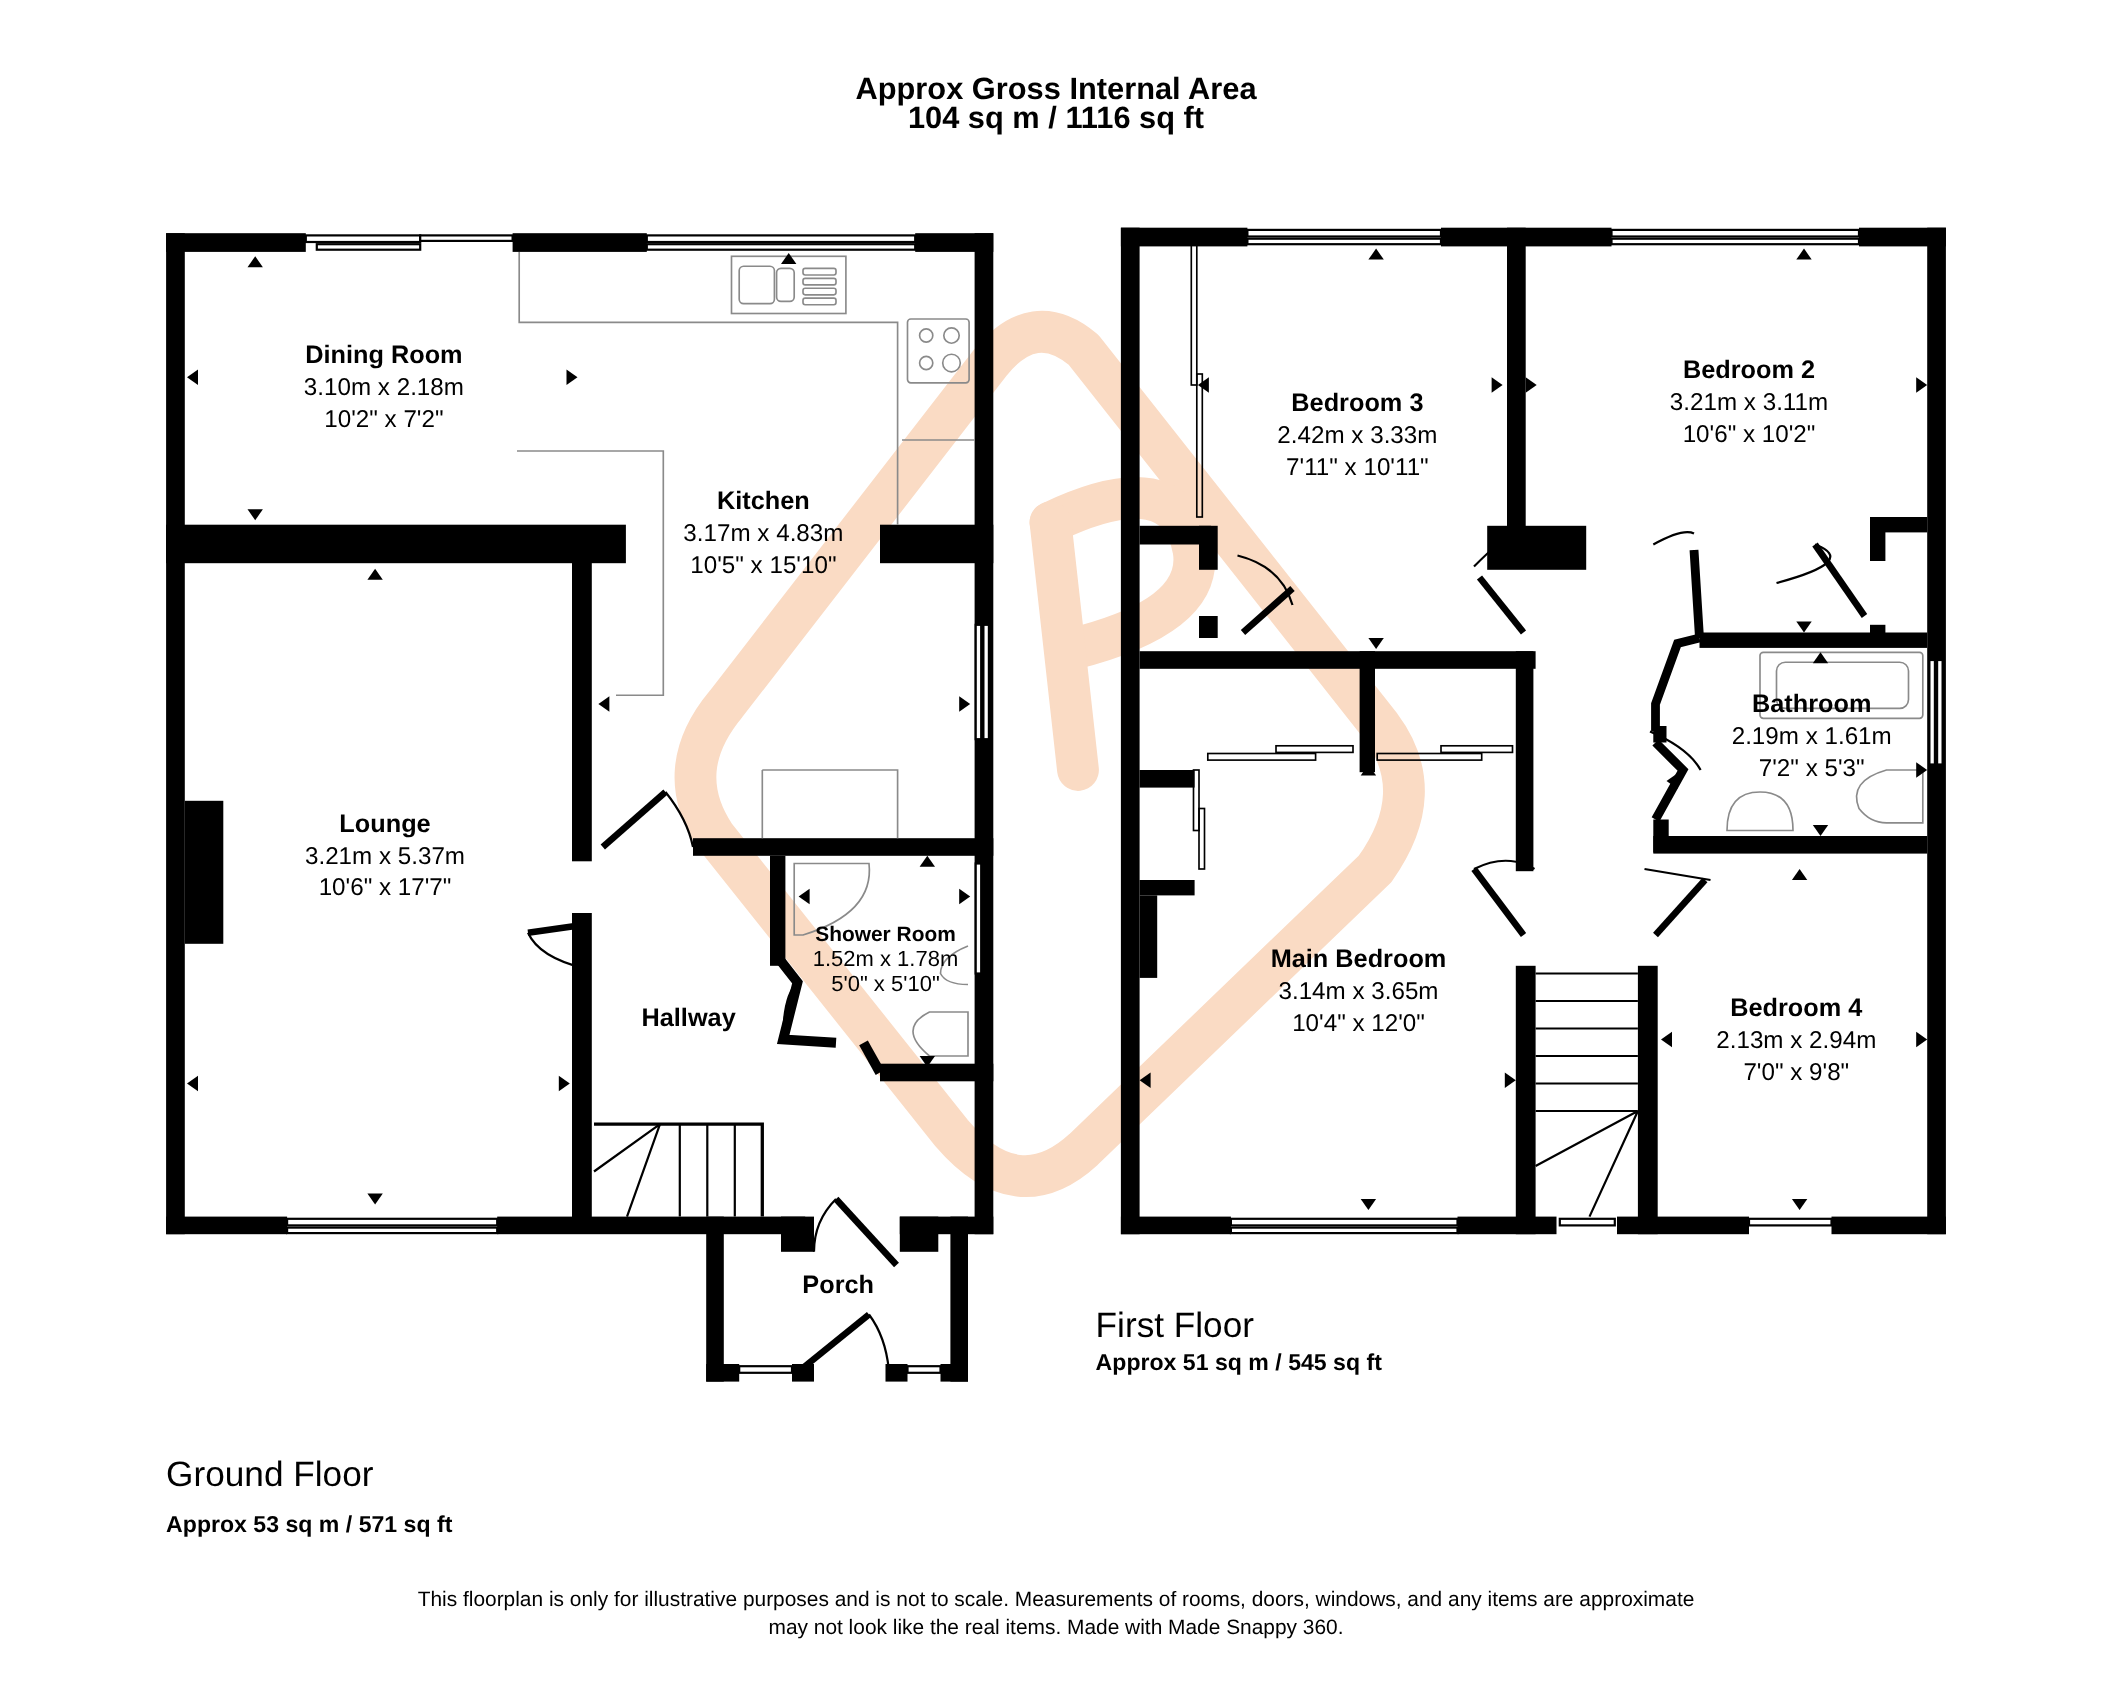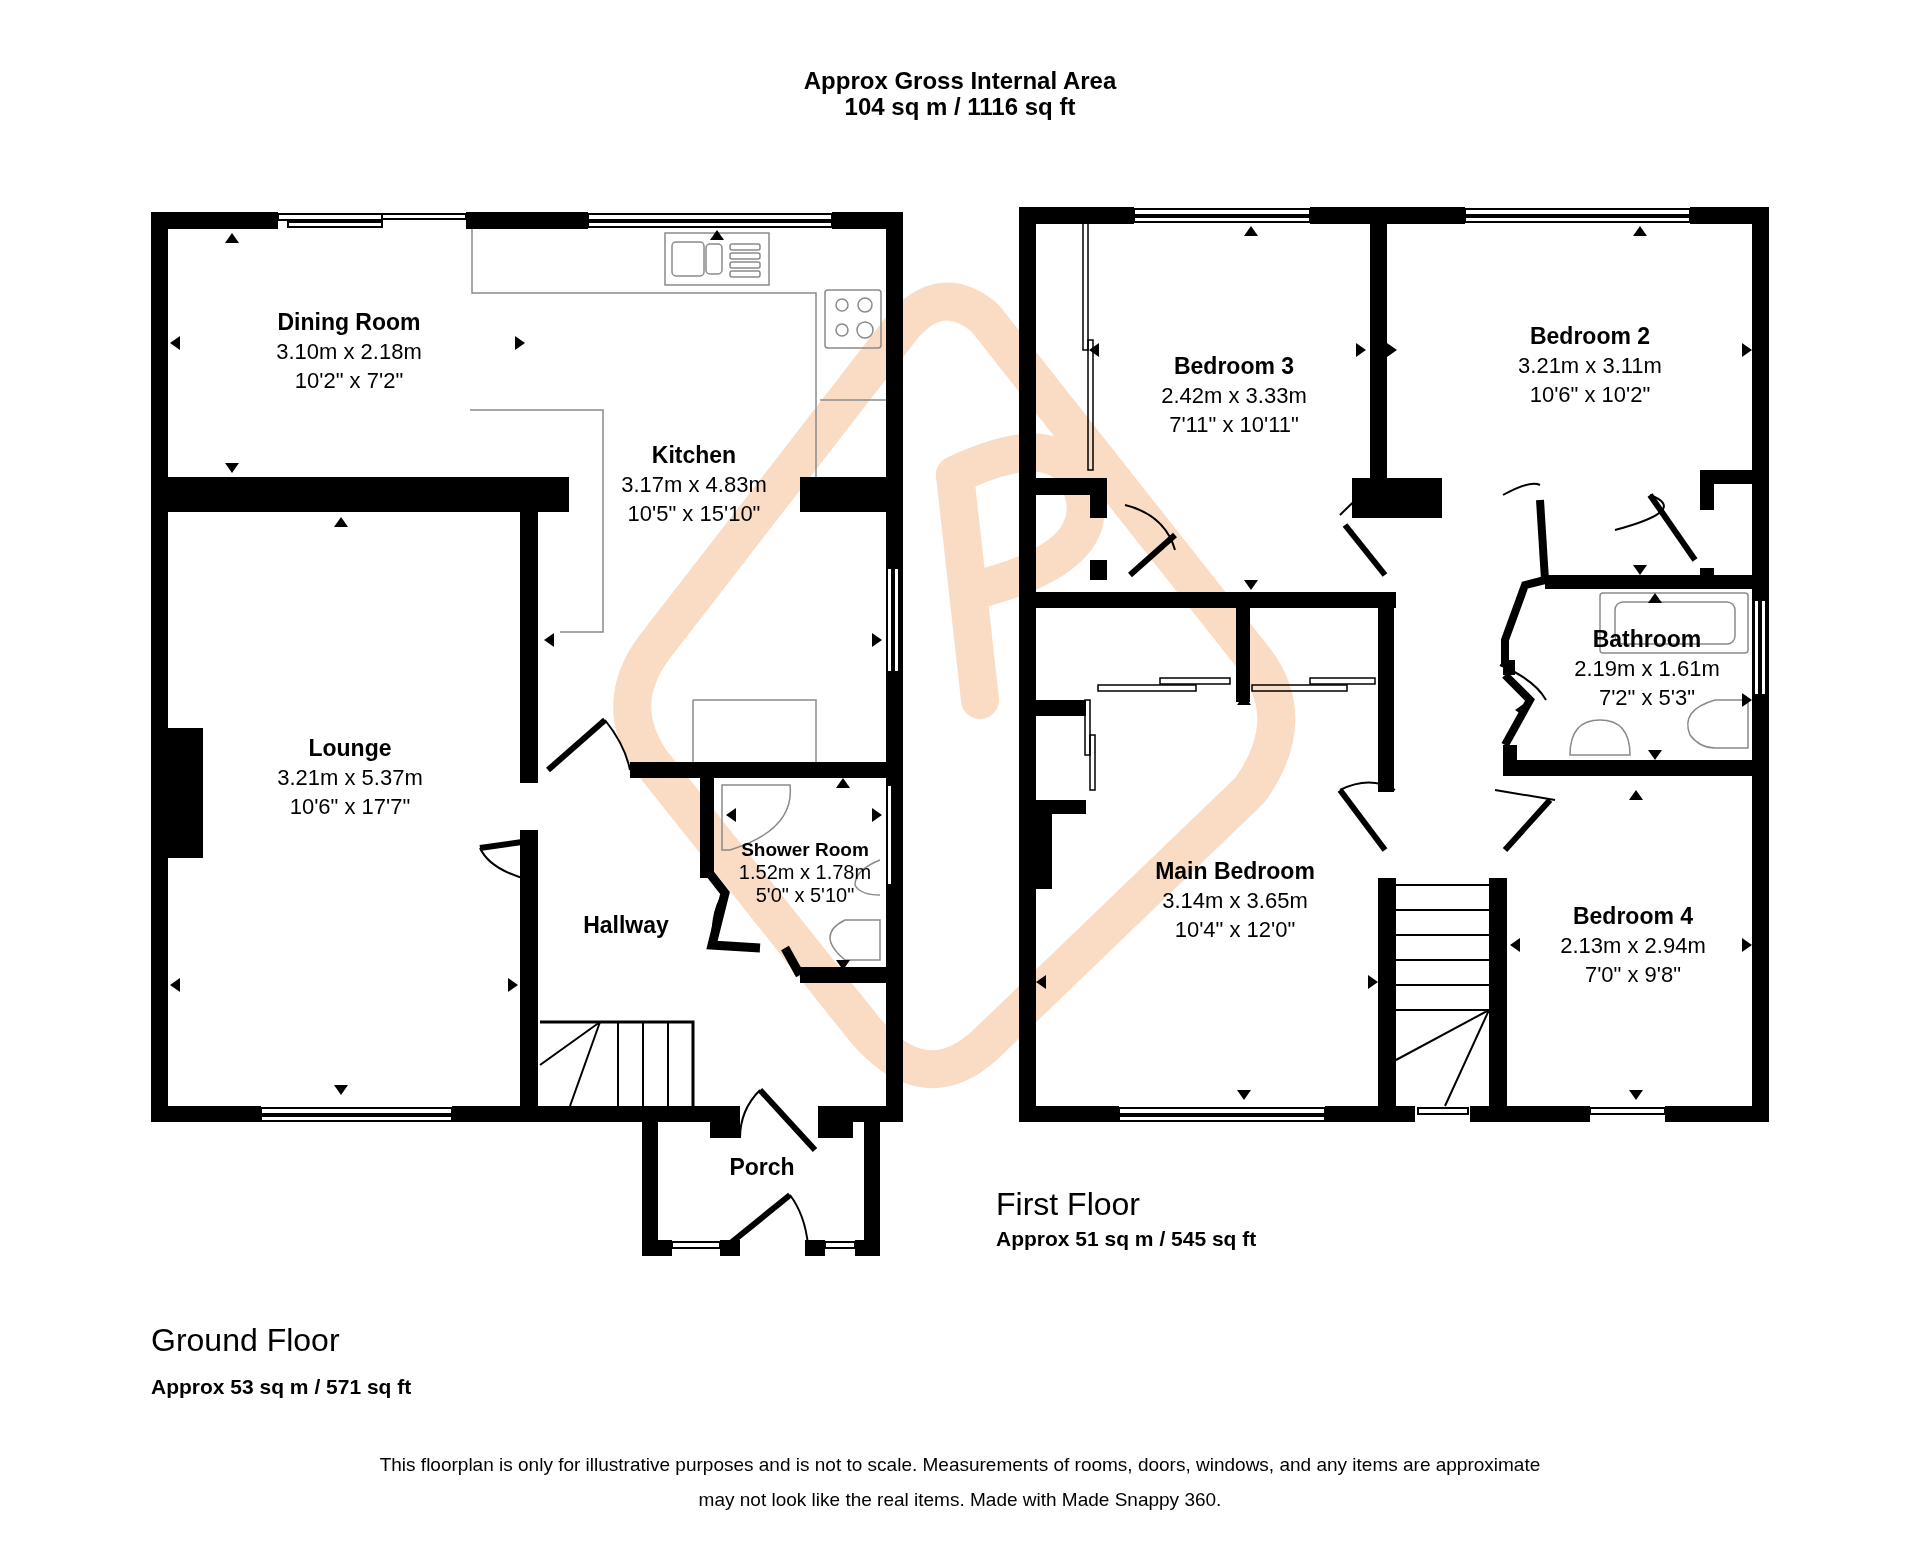--- a/index.html
+++ b/index.html
@@ -1,32 +1,32 @@
 <!DOCTYPE html>
 <html><head>
 <meta charset="utf-8">
 <style>
   html, body { margin: 0; padding: 0; background: #ffffff; }
   body { width: 1920px; height: 1552px; position: relative; overflow: hidden;
          font-family: "Liberation Sans", sans-serif; color: #000; }
   #plan { position: absolute; left: 0; top: 0; width: 1920px; height: 1552px; }
   .t { position: absolute; white-space: nowrap; }
   .center { transform: translateX(-50%); text-align: center; }
-  .header { left: 960px; top: 68px; font-weight: bold; font-size: 24px; line-height: 26px; }
+  .header { left: 960px; top: 68px; font-weight: bold; font-size: 28px; line-height: 26px; }
   .room { text-align: center; transform: translate(-50%, 0); line-height: 29px; }
   .room .name { font-weight: bold; font-size: 23px; display: block; }
   .room .dim { font-size: 22px; display: block; }
   .room.small { line-height: 23px; }
   .room.small .name { font-size: 19px; }
   .room.small .dim { font-size: 20px; }
   .floor-title { font-size: 32px; line-height: 36px; }
   .floor-area { font-weight: bold; font-size: 21px; line-height: 26px; }
   .disclaimer { left: 960px; top: 1442px; width: 1340px; font-size: 19px; line-height: 25px;
                 text-align: center; transform: translateX(-50%); white-space: normal; }
-  .disclaimer span { display: block; margin-top: 10px; }
+  .disclaimer span { display: block; }
 </style>
 </head>
 <body>
 
 <svg id="plan" viewBox="0 0 1920 1552" xmlns="http://www.w3.org/2000/svg">
 
   <g fill="none" stroke="#FADBC4" stroke-width="38" stroke-linejoin="round" stroke-linecap="round">
     <path d="M 985 318 L 1255 660 Q 1300 720 1250 790 L 985 1045 Q 925 1100 865 1030 L 650 760 Q 610 700 660 640 L 900 330 Q 940 280 985 318 Z"></path>
     <path d="M 955 475 Q 1070 420 1085 500 Q 1095 560 975 590"></path>
     <path d="M 955 475 L 980 700"></path>

